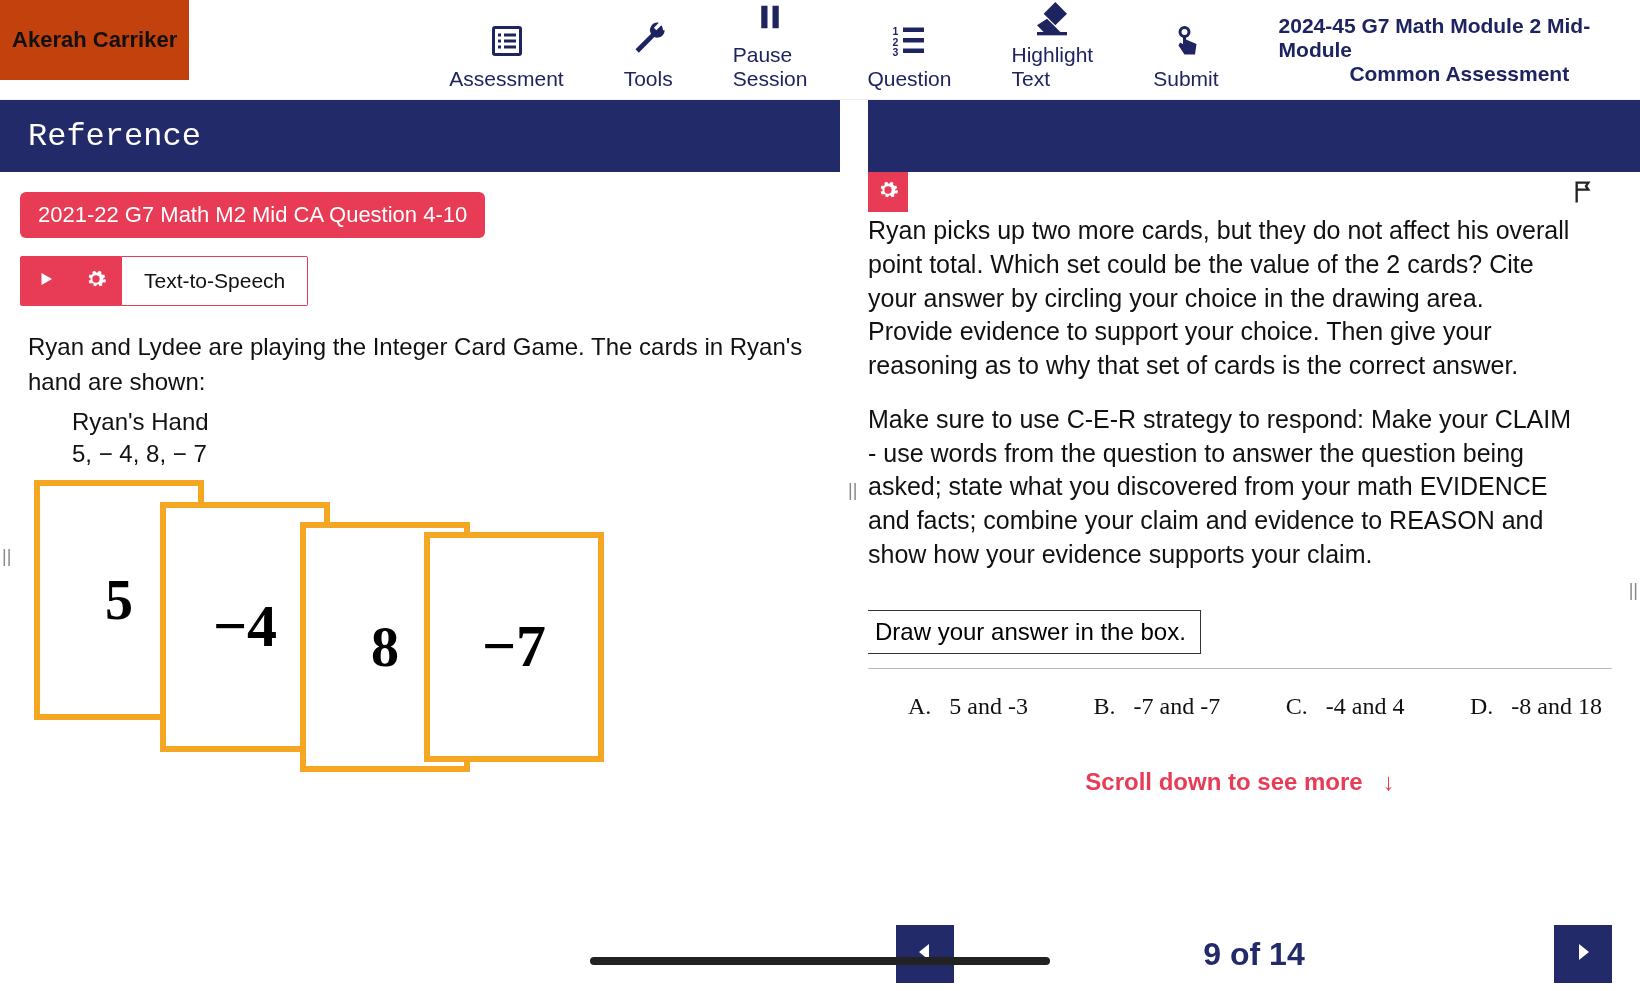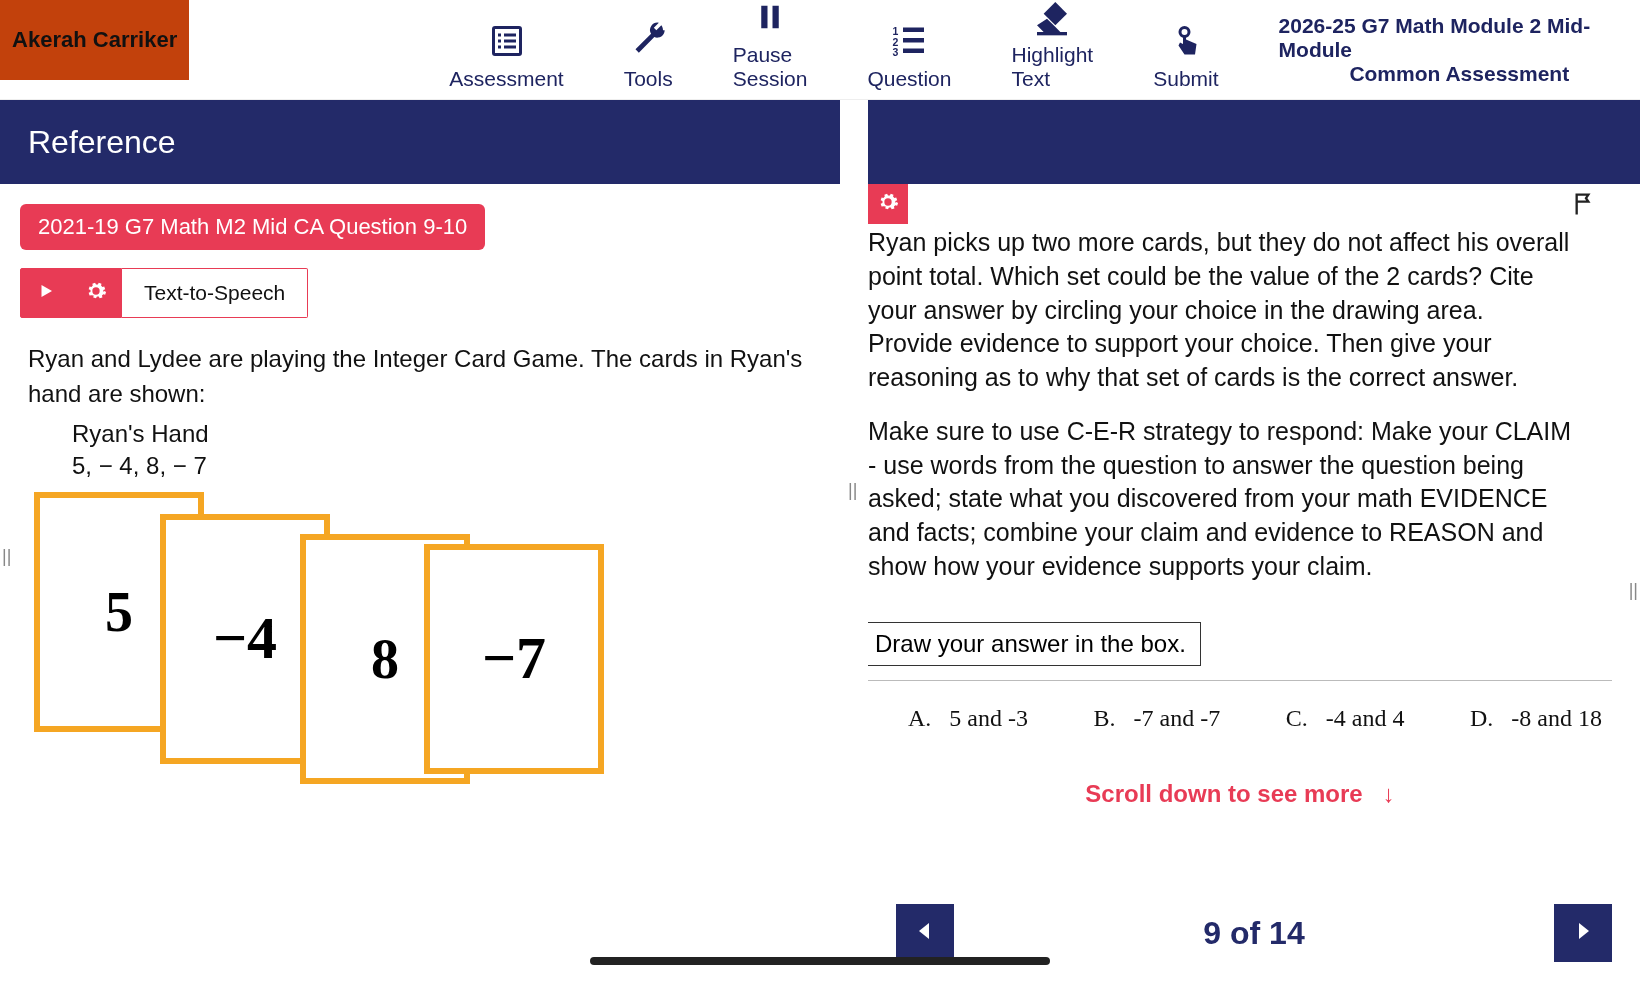--- a/index.html
+++ b/index.html
@@ -11,21 +11,21 @@
   .tool .ic { width: 40px; height: 40px; display: flex; align-items: center; justify-content: center; color: #1e2460; }
   .tool .lbl { font-size: 21px; color: #1e2460; margin-top: 6px; }
   .title-block { width: 420px; display: flex; flex-direction: column; align-items: center; justify-content: center; color: #1e2460; font-weight: 700; }
   .title-block .l1 { font-size: 21px; }
   .title-block .l2 { font-size: 21px; }
   .body { display: flex; height: calc(100% - 100px); }
   .pane { position: relative; height: 100%; display: flex; flex-direction: column; }
   .pane.left { width: 840px; }
   .pane.right { flex: 1; }
   .gap { width: 28px; background: #fff; }
-  .bar { height: 84px; background: #232a69; color: #fff; font-size: 32px; display: flex; align-items: center; padding-left: 28px; }
+  .bar { height: 72px; background: #232a69; color: #fff; font-size: 32px; display: flex; align-items: center; padding-left: 28px; font-family: Liberation Mono, monospace; }
   .content { padding: 20px 28px 12px 20px; overflow: hidden; flex: 1; position: relative; }
   .badge { background: #e83b55; color: #fff; font-size: 22px; padding: 10px 18px; border-radius: 6px; display: inline-block; margin-bottom: 18px; }
   .tts-row { display: flex; height: 50px; margin-bottom: 24px; }
   .tts-ctrl { display: flex; align-items: center; background: #e83b55; border: 1px solid #e83b55; border-radius: 2px 0 0 2px; }
   .tts-btn { width: 50px; height: 100%; display: flex; align-items: center; justify-content: center; color: #fff; cursor: pointer; }
   .tts-label { border: 1px solid #e83b55; border-left: none; padding: 0 22px; display: flex; align-items: center; font-size: 21px; color: #111; border-radius: 0 2px 2px 0; background: #fff; }
   .para { font-size: 24px; color: #111; line-height: 1.45; margin-bottom: 8px; margin-left: 8px; }
   .indent { padding-left: 52px; font-size: 24px; color: #111; margin-bottom: 4px; }
   .cards-area { position: relative; height: 300px; margin-top: 12px; }
   .card { position: absolute; border: 6px solid #f5a623; background: #fff; width: 170px; height: 240px; display: flex; align-items: center; justify-content: center; font-size: 56px; font-weight: 700; font-family: 'Times New Roman', serif; }
@@ -35,21 +35,21 @@
   .card.c4 { top: 52px; left: 404px; width: 180px; height: 230px; z-index: 4; font-size: 60px; }
   .right-tools { position: absolute; top: 0; left: 0; width: 40px; height: 40px; background: #e83b55; display: flex; align-items: center; justify-content: center; color: #fff; cursor: pointer; }
   .flag { position: absolute; top: 6px; right: 40px; cursor: pointer; }
   .right .content { padding-top: 42px; padding-left: 0; }
   .qtext { font-size: 25px; color: #111; line-height: 1.35; margin-bottom: 20px; padding-right: 40px; }
   .draw-box { border: 1px solid #333; padding: 7px 14px; font-size: 24px; display: inline-block; margin: 18px 0 8px -8px; }
   hr.hr1 { border: none; border-top: 1px solid #bbb; margin: 6px 0 24px -8px; }
   .choices { display: flex; justify-content: space-between; padding: 0 10px 0 40px; font-size: 24px; color: #111; }
   .choice { display: flex; gap: 18px; font-family: 'Times New Roman', serif; }
   .scroll-hint { text-align: center; color: #e83b55; font-size: 24px; font-weight: 700; margin-top: 48px; }
-  .nav-bottom { position: absolute; bottom: 29px; left: 0; right: 0; display: flex; align-items: center; justify-content: space-between; padding: 0 28px; }
+  .nav-bottom { position: absolute; bottom: 8px; left: 0; right: 0; display: flex; align-items: center; justify-content: space-between; padding: 0 28px; }
   .nav-btn { width: 58px; height: 58px; background: #232a69; color: #fff; display: flex; align-items: center; justify-content: center; cursor: pointer; }
   .nav-count { font-size: 32px; font-weight: 700; color: #232a69; }
   .drag-handle { position: absolute; bottom: 26px; left: 50%; transform: translateX(-50%); width: 460px; height: 8px; background: #222; border-radius: 4px; }
   .splitter { position: absolute; top: 50%; color: #888; font-size: 18px; }
   .splitter.left-s { left: 2px; }
   .splitter.right-s { right: 2px; }
   .gap .splitter { position: relative; top: 380px; left: 8px; color: #888; font-size: 18px; }
 </style>
 </head>
 <body>
@@ -117,33 +117,33 @@
       <span class="ic">
         <svg width="36" height="36" viewBox="0 0 24 24" fill="#1e2460">
             <circle cx="11" cy="6" r="3" fill="none" stroke="#1e2460" stroke-width="2"></circle>
             <path d="M10 9v5l-2-1-1 2 4 6h7l1-7-7-3V9a1 1 0 00-2 0z"></path>
           </svg>
       </span>
       <span class="lbl">Submit</span>
     </div>
   </div>
   <div class="title-block">
-    <div class="l1">2026-25 G7 Math Module 2 Mid-Module</div>
+    <div class="l1">2024-45 G7 Math Module 2 Mid-Module</div>
     <div class="l2">Common Assessment</div>
   </div>
 </div>
 
 <div class="body">
   <div class="pane left">
     <span class="splitter left-s">||</span>
     <div class="bar">
       <span>Reference</span>
     </div>
     <div class="content">
-      <div class="badge">2021-19 G7 Math M2 Mid CA Question 9-10</div>
+      <div class="badge">2021-22 G7 Math M2 Mid CA Question 4-10</div>
       <div class="tts-row">
         <div class="tts-ctrl">
           <div class="tts-btn">
             <span><svg width="18" height="18" viewBox="0 0 24 24" fill="#fff">
                   <path d="M6 4l14 8-14 8z"></path>
                 </svg></span>
           </div>
           <div class="tts-btn">
             <span><svg width="22" height="22" viewBox="0 0 24 24" fill="#fff">
                   <path d="M12 8a4 4 0 100 8 4 4 0 000-8zm9 4l2 1-1 3-2-.5-1.5 1.5.5 2-3 1-1-2h-2l-1 2-3-1 .5-2L7 16.5 5 17l-1-3 2-1v-2l-2-1 1-3 2 .5L8.5 6 8 4l3-1 1 2h2l1-2 3 1-.5 2L19 7.5l2-.5 1 3-2 1v2z"></path>

